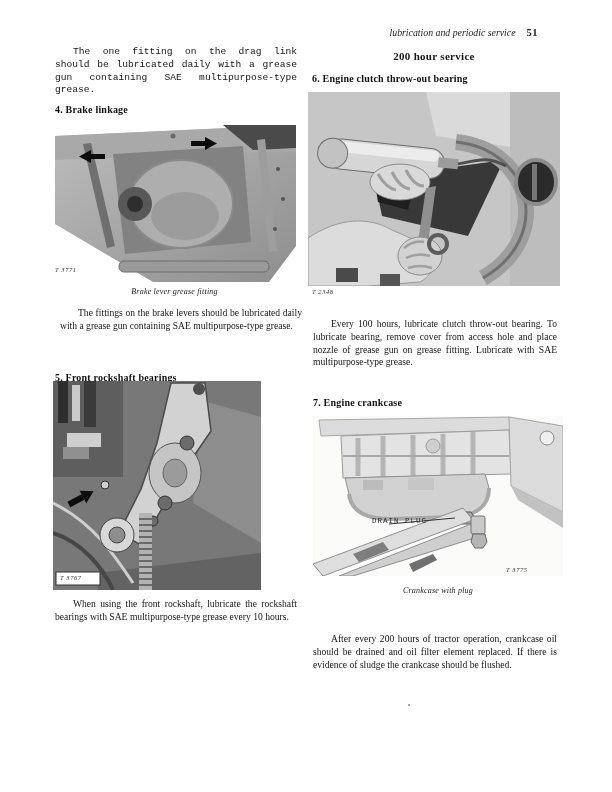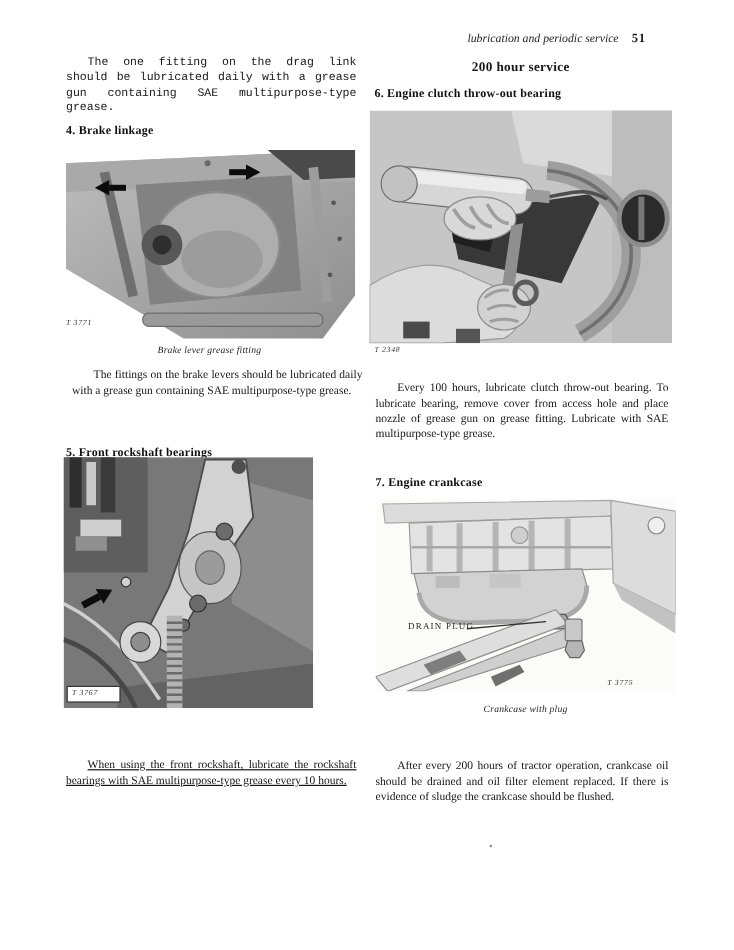--- a/index.html
+++ b/index.html
@@ -15,22 +15,22 @@
   }
   .pagenum{font-style:normal;font-weight:bold;font-size:10.5px;margin-left:11px;letter-spacing:.5px;}
   .para{
     font-size:9.6px;line-height:12.8px;text-align:justify;text-indent:18px;color:#151515;
   }
   .head{font-weight:bold;font-size:10px;color:#101010;letter-spacing:.2px;white-space:nowrap;}
   .head-center{font-weight:bold;font-size:11px;text-align:center;letter-spacing:.3px;}
   .caption{font-style:italic;font-size:8px;text-align:center;color:#222;letter-spacing:.2px;}
   .photo-id{font-style:italic;font-size:6.5px;color:#383838;letter-spacing:.6px;white-space:nowrap;}
   .drain-label{
-    font-family:Liberation Serif, serif;
-    font-size:7.5px;color:#2a2a2a;letter-spacing:1px;white-space:nowrap;
+    font-family:Liberation Mono, monospace;
+    font-size:7.5px;color:#2a2a2a;letter-spacing:1px;white-space:nowrap;margin-left:32px;
   }
   .photo svg{display:block;}
   .speck{width:2px;height:2px;background:#8a8a8a;border-radius:50%;}
 </style>
 </head>
 <body>
 
 <div class="page">
 
   <div class="abs runhead">
@@ -109,21 +109,21 @@
       <circle cx="52" cy="104" r="4" fill="#cfcfcf" stroke="#333"></circle>
       <g transform="translate(30,116) rotate(-28)">
         <rect x="-16" y="-3" width="16" height="6" fill="#0c0c0c"></rect>
         <polygon points="0,-7 12,0 0,7" fill="#0c0c0c"></polygon>
       </g>
       <rect x="3" y="191" width="44" height="13" fill="#ffffff" stroke="#333"></rect>
     </svg>
   </div>
   <div class="abs photo-id" style="top:574px;left:60px;">T 3767</div>
 
-  <div class="abs para" style="top:632px;left:55px;width:242px;text-decoration:underline;">When using the front rockshaft, lubricate the rockshaft bearings with SAE multipurpose-type grease every 10 hours.</div>
+  <div class="abs para" style="top:598px;left:55px;width:242px;">When using the front rockshaft, lubricate the rockshaft bearings with SAE multipurpose-type grease every 10 hours.</div>
 
   <div class="abs head-center" style="top:50px;left:312px;width:244px;">200 hour service</div>
 
   <div class="abs head" style="top:73px;left:312px;">6. Engine clutch throw-out bearing</div>
 
   <div class="abs photo" style="top:92px;left:308px;">
     <svg width="252" height="194" viewBox="0 0 252 194">
       <rect width="252" height="194" fill="#c6c6c6"></rect>
       <polygon points="118,0 252,0 252,62 128,44" fill="#dadada"></polygon>
       <rect x="202" y="0" width="50" height="194" fill="#bdbdbd"></rect>

